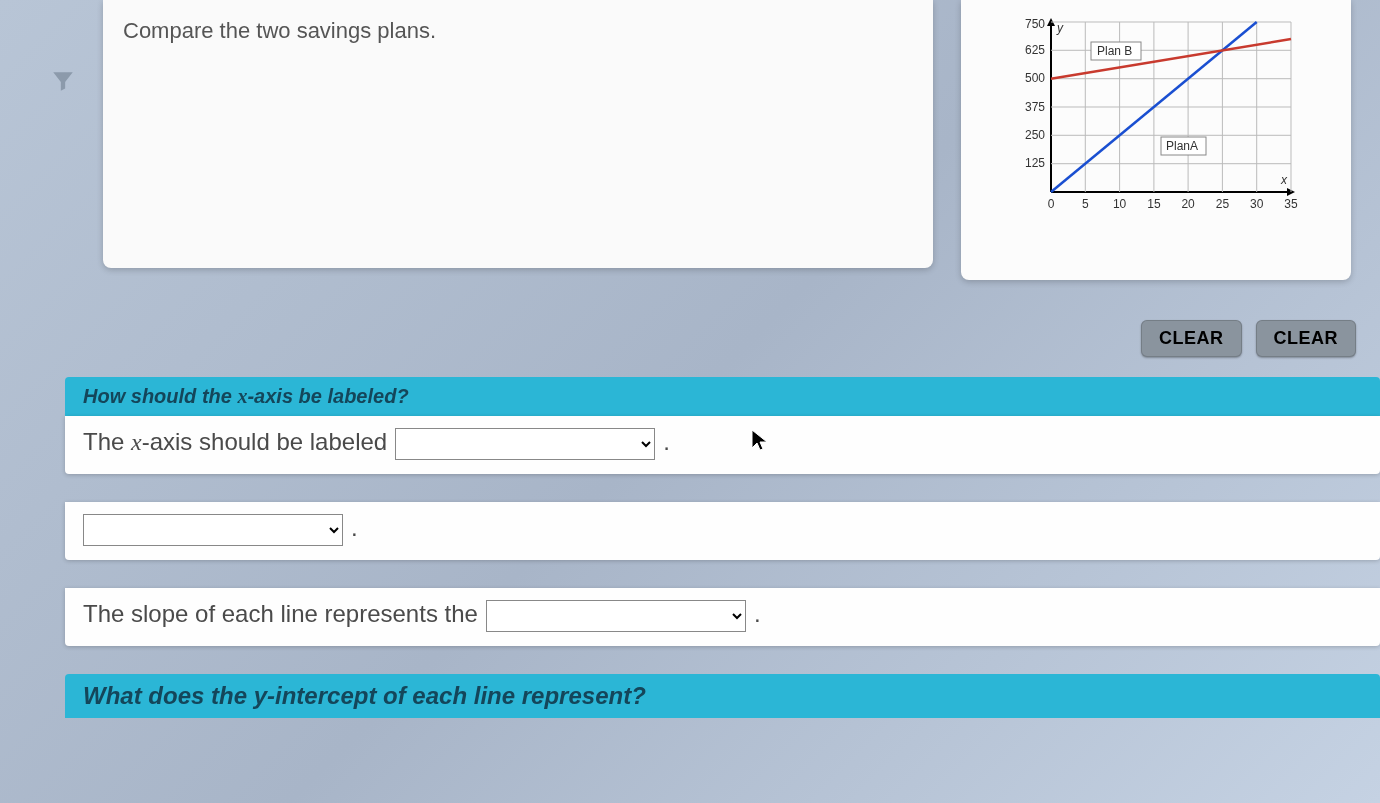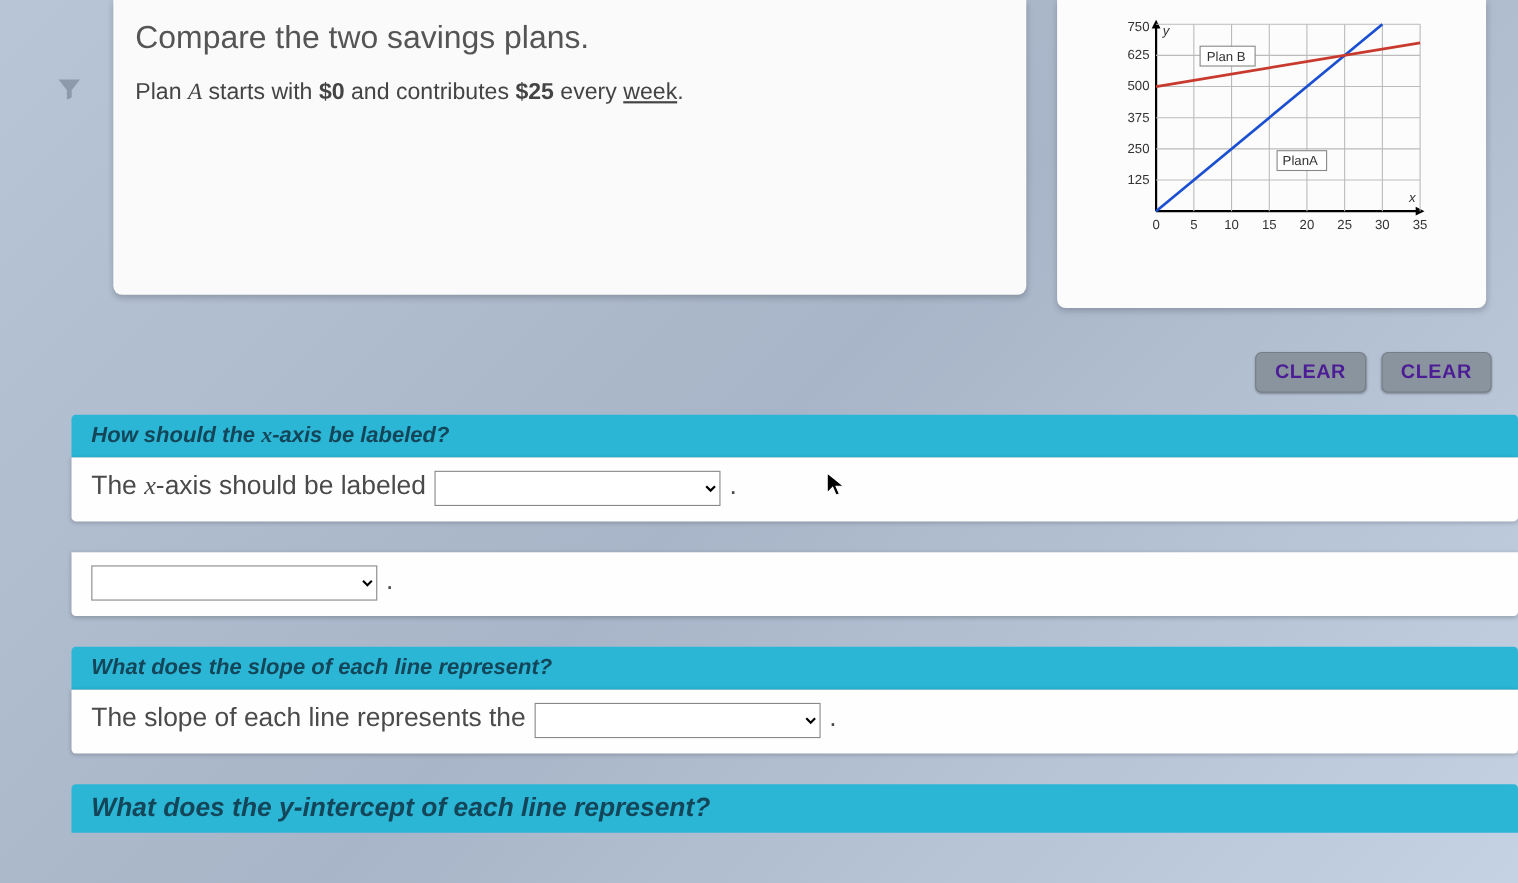--- a/index.html
+++ b/index.html
@@ -22,21 +22,21 @@
     background: #fafafa;
     border-radius: 0 0 8px 8px;
     padding: 14px 20px 18px 20px;
     width: 830px;
     height: 268px;
     box-shadow: 0 2px 6px rgba(0,0,0,.2);
     font-size: 20px;
     line-height: 1.5;
     color:#444;
   }
-  .problem-panel .intro { margin-bottom: 10px; font-size:29px; color:#555;}
+  .problem-panel .intro { margin-bottom: 36px; font-size:22px; color:#555;}
   .problem-panel .plan-line { font-size:21px; }
   .problem-panel em { font-style: italic; font-family: 'Times New Roman', serif; }
   .problem-panel b { font-weight: bold; }
   .ul { text-decoration: underline; }
   .graph-panel {
     background: #fcfcfc;
     border-radius: 0 0 8px 8px;
     width: 390px;
     height: 280px;
     box-shadow: 0 2px 6px rgba(0,0,0,.2);
@@ -52,21 +52,21 @@
     opacity: .55;
   }
   .button-row {
     display:flex;
     justify-content:flex-end;
     gap:14px;
     padding: 40px 24px 20px 0;
   }
   .btn {
     background:#8a949e;
-    color:#4c1d95;
+    color:#000000;
     font-weight:bold;
     border:none;
     border-radius:6px;
     padding:8px 18px;
     font-size:18px;
     letter-spacing:.5px;
     cursor:pointer;
     box-shadow: inset 0 0 0 1px rgba(0,0,0,.15), 0 1px 2px rgba(0,0,0,.3);
   }
   .questions {
@@ -124,23 +124,20 @@
 </head>
 <body>
 
 <svg class="filter-icon" viewBox="0 0 24 24">
     <path fill="#6a7a8a" d="M3 4h18l-7 9v6l-4 2v-8z"></path>
   </svg>
 
 <div class="top-row">
   <div class="problem-panel">
     <p class="intro">Compare the two savings plans.</p>
-    <p class="plan-line">
-      <span>Plan </span><em>A</em><span> starts with </span><b>$0</b><span> and contributes </span><b>$25</b><span> every </span><span class="ul">week</span><span>.</span>
-    </p>
   </div>
 
   <div class="graph-panel">
     <svg width="310" height="220" viewBox="0 0 310 220">
 
       <g transform="translate(50,10)">
 
         <line x1="0" y1="0" x2="0" y2="170" stroke="#000" stroke-width="2"></line>
         <line x1="0" y1="170" x2="240" y2="170" stroke="#000" stroke-width="2"></line>
 
@@ -225,21 +222,20 @@
   </div>
 
   <div class="q-block">
     <div class="q-body">
       <select class="answer"><option></option></select>
         <span>.</span>
     </div>
   </div>
 
   <div class="q-block">
-    <div class="q-header">What does the slope of each line represent?</div>
     <div class="q-body">
       <span>The slope of each line represents the</span>
       <select class="answer"><option></option></select>
         <span>.</span>
     </div>
   </div>
 
   <div class="q-header-only">
     <span>What does the </span><span class="mi">y</span><span>-intercept of each line represent?</span>
   </div>

